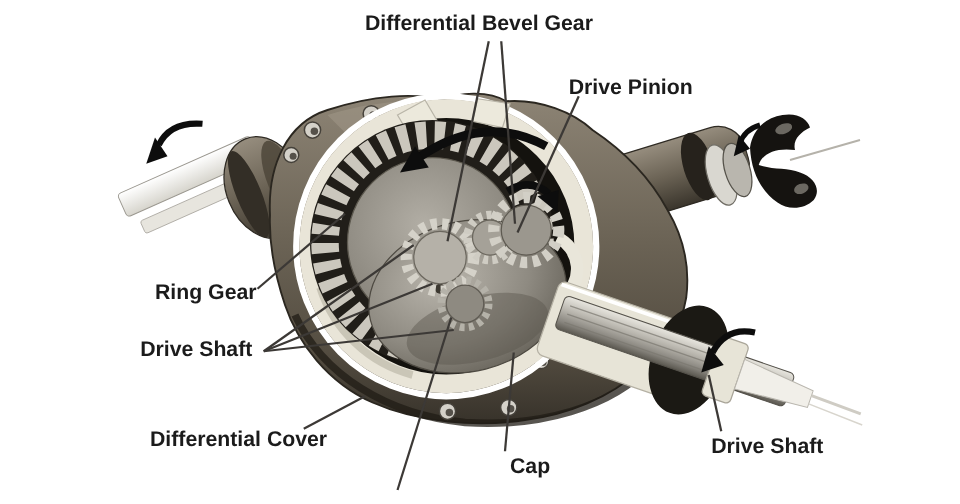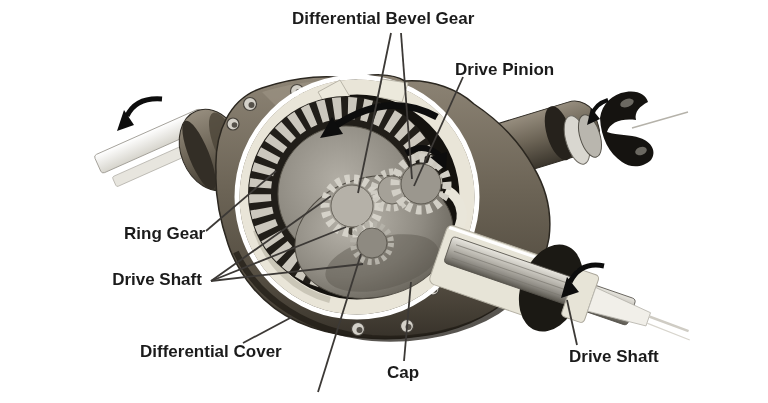--- a/index.html
+++ b/index.html
@@ -207,17 +207,17 @@
     <line x1="318" y1="392" x2="361" y2="254"></line>
   </g>
 </svg>
 
 <div class="lbl" style="left:292px;top:9px;">Differential Bevel Gear</div>
 <div class="lbl" style="left:124px;top:224px;">Ring Gear</div>
 <div class="lbl" style="left:455px;top:60px;">Drive Pinion</div>
 <div class="lbl center" style="left:82px;top:268px;width:150px;">
   <span>Drive Shaft</span><br>
 </div>
-<div class="lbl" style="left:140px;top:342px;">Differential Cover</div>
-<div class="lbl" style="left:387px;top:363px;">Cap</div>
+<div class="lbl" style="left:120px;top:342px;">Differential Cover</div>
+<div class="lbl" style="left:408px;top:363px;">Cap</div>
 <div class="lbl" style="left:569px;top:347px;">Drive Shaft</div>
 
 </div>
 
 </body></html>

